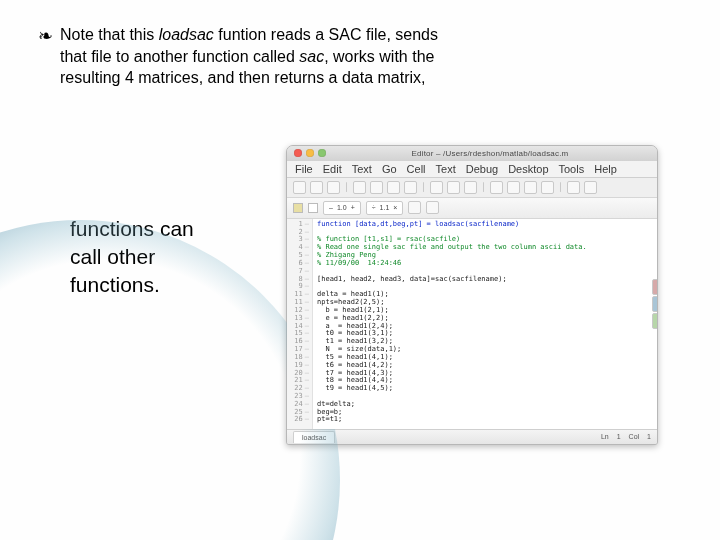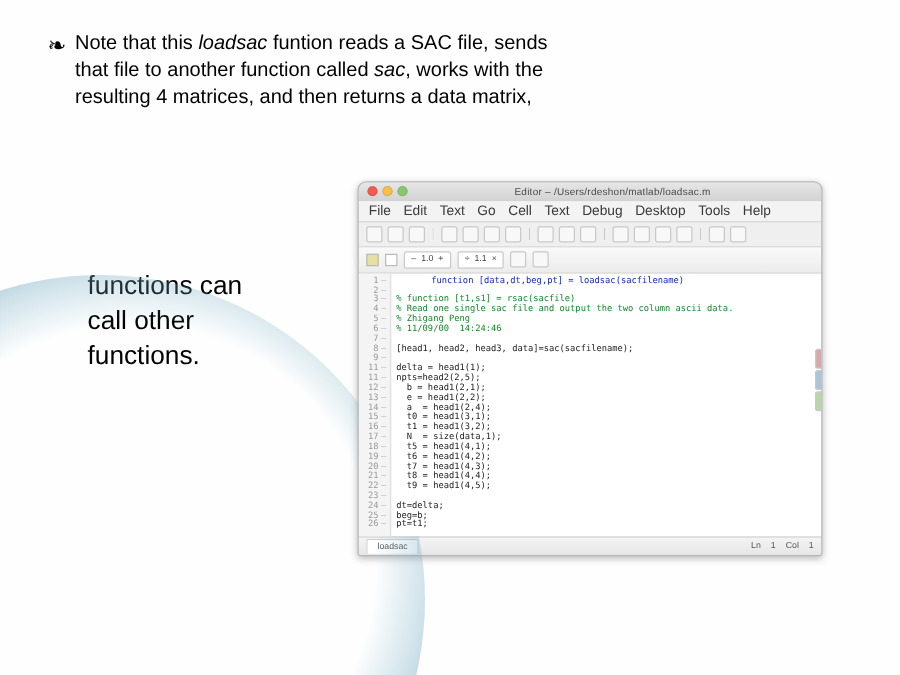--- a/index.html
+++ b/index.html
@@ -23,21 +23,21 @@
   .tbtn { width:11px; height:11px; background:#f8f8f8; border:1px solid #c9c9c9; border-radius:2px; }
   .tbtn.sep { width:0; height:10px; border:0; border-left:1px solid #c9c9c9; margin:0 2px; }
   .e-tools2 { display:flex; align-items:center; gap:5px; background:linear-gradient(#f9f9f9,#ececec); padding:3px 6px; border-bottom:1px solid #d6d6d6; }
   .pill { display:flex; align-items:center; gap:4px; background:#fff; border:1px solid #cacaca; border-radius:2px; padding:0 5px; height:12px; font-size:7px; color:#444; }
   .swatch { width:8px; height:8px; border:1px solid #bbb; background:#e8dfa4; }
   .e-body { display:flex; background:#fff; height:210px; }
   .gutter { width:22px; background:#f4f4f4; border-right:1px solid #e1e1e1; font-size:7px; color:#9a9a9a; text-align:right; padding:2px 3px 0 0; line-height:1.12; font-family:Menlo,Consolas,monospace; }
   .gutter .ln { display:flex; justify-content:flex-end; gap:2px; }
   .gutter .dash { color:#bcbcbc; }
   .code { flex:1; font-size:7px; color:#1a1a1a; padding:2px 4px 0 4px; line-height:1.12; font-family:Menlo,Consolas,monospace; white-space:pre; overflow:hidden; }
-  .kw { color:#0a26c9;margin-left:28px; }
+  .kw { color:#0a26c9; }
   .cm { color:#118a2a; }
   .right-tabs { position:absolute; right:-1px; top:60px; width:6px; display:flex; flex-direction:column; gap:1px; }
   .right-tabs div { height:14px; border:1px solid #c9c9c9; border-radius:2px 0 0 2px; }
   .e-body-wrap { position:relative; }
   .e-status { display:flex; align-items:center; background:linear-gradient(#f4f4f4,#e6e6e6); border-top:1px solid #cfcfcf; height:14px; font-size:7px; color:#555; padding:0 6px; gap:8px; }
   .e-status .tab { background:#fff; border:1px solid #cfcfcf; border-bottom:none; padding:0 8px; height:11px; display:flex; align-items:center; border-radius:2px 2px 0 0; }
   .e-status .spacer { flex:1; }
 </style>
 </head>
 <body>

